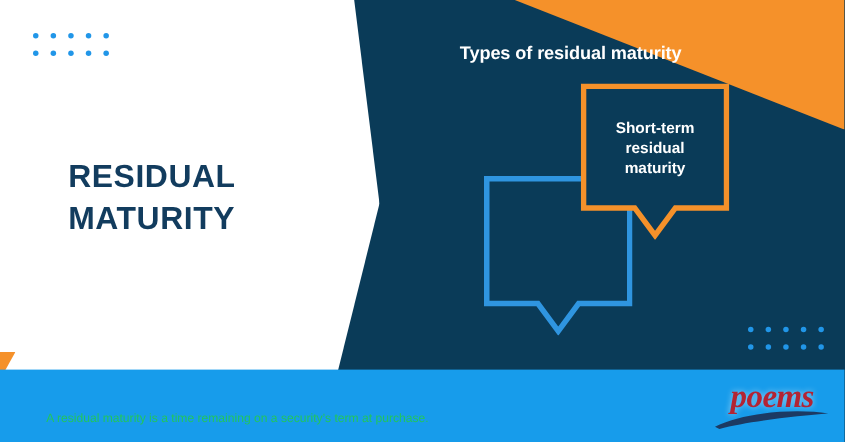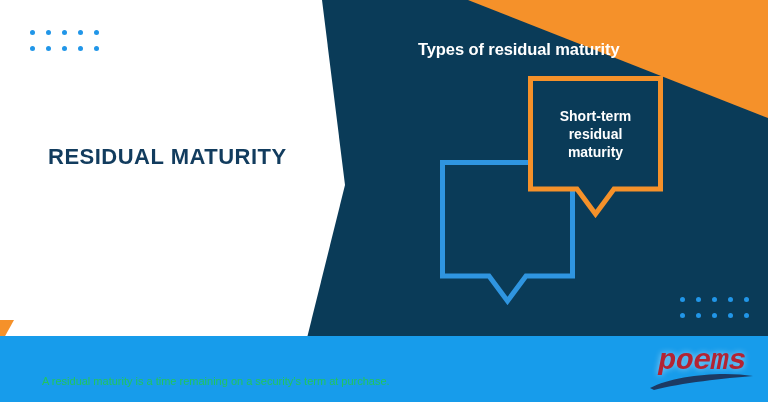--- a/index.html
+++ b/index.html
@@ -53,23 +53,23 @@
   .dot-grid .dot {
     width:5px; height:5px; border-radius:50%;
     background:#2196e8;
   }
   #dots-topleft { left:30px; top:30px; }
   #dots-bottomright { left:680px; top:297px; }
 
   
   .hero-title {
     position:absolute;
-    left:48px; top:142px;
+    left:62px; top:142px;
     width:250px;
-    font-size:22px;
+    font-size:29px;
     font-weight:bold;
     line-height:1.32;
     letter-spacing:0.5px;
     color:#123c5e;
   }
 
   
   .section-heading {
     position:absolute;
     left:418px; top:40px;
@@ -132,21 +132,21 @@
   #poems-logo {
     position:absolute;
     left:648px; bottom:8px;
     width:108px; height:54px;
   }
   #poems-logo .logo-word {
     position:absolute;
     left:0; top:4px;
     width:108px;
     text-align:center;
-    font-family:Liberation Mono, monospace;
+    font-family:Liberation Serif, serif;
     font-style:italic;
     font-weight:bold;
     font-size:30px;
     color:#b32433;
     letter-spacing:-0.5px;
     text-shadow:0 0 6px rgba(255,255,255,0.55);
   }
   #poems-logo .logo-swoosh {
     position:absolute;
     left:0; top:30px;

